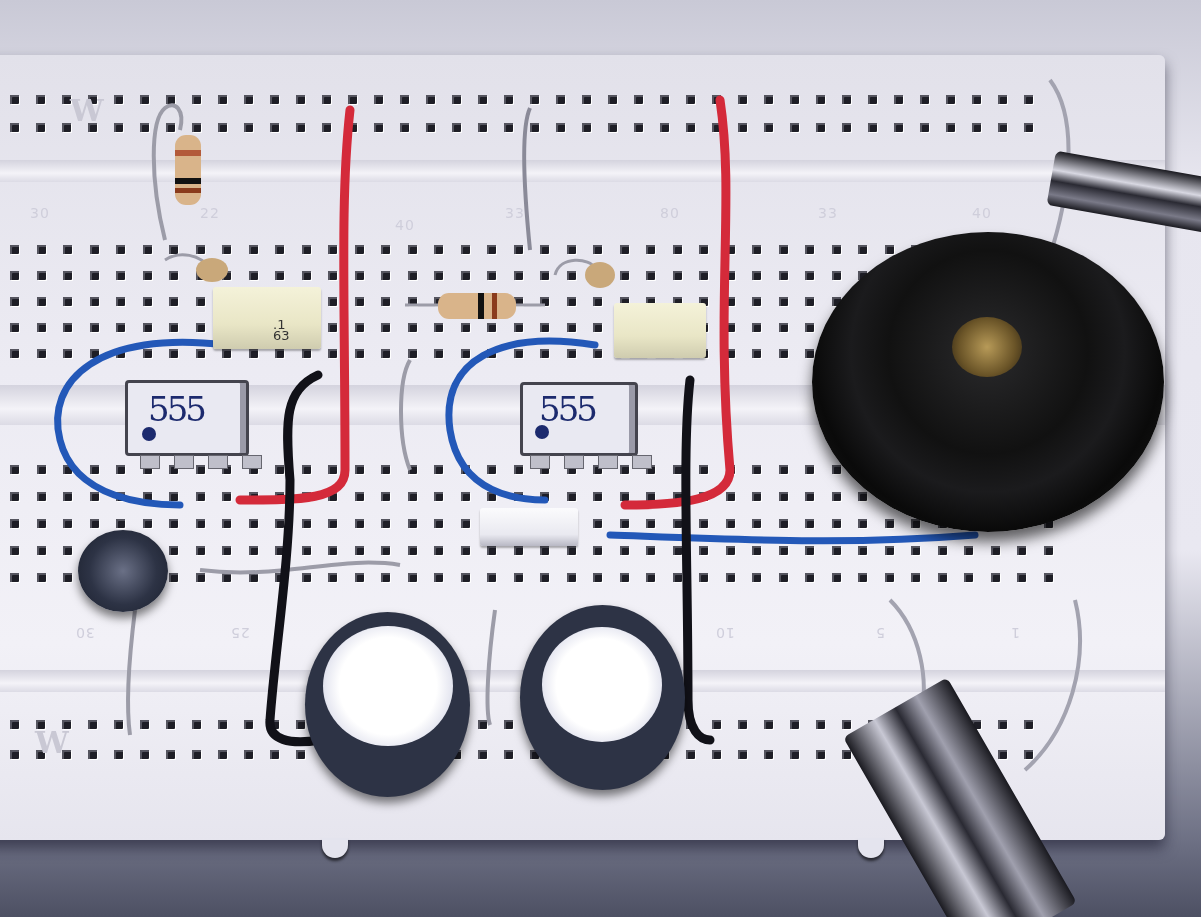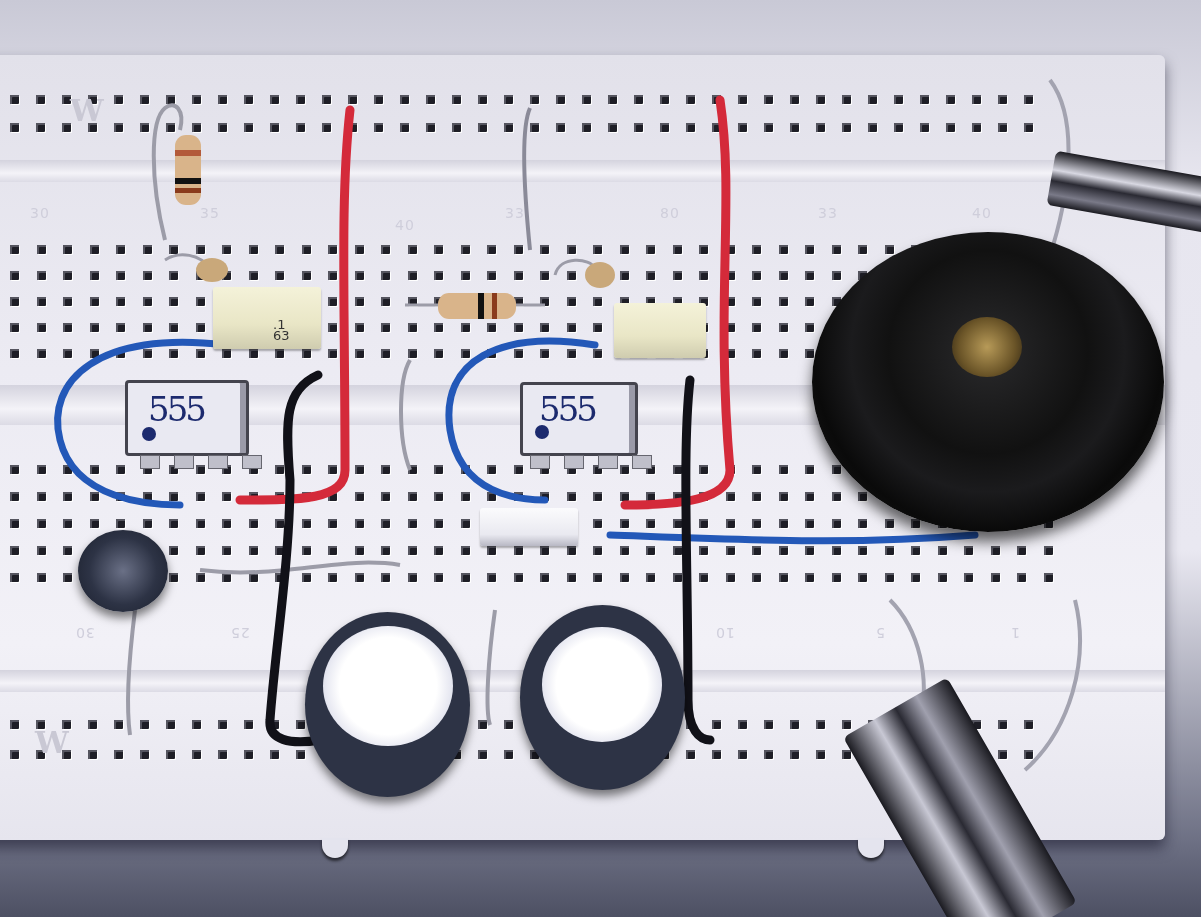--- a/index.html
+++ b/index.html
@@ -113,21 +113,21 @@
       <div class="hole"></div>
       <div class="hole"></div>
       <div class="hole"></div>
       <div class="hole"></div>
     </div>
   <span class="letter" style="left:90px;top:38px;">W</span>
 
   <div class="groove" style="top:105px;"></div>
 
   <span class="num" style="left:50px;top:150px;">30</span>
-  <span class="num" style="left:220px;top:150px;">35</span>
+  <span class="num" style="left:220px;top:150px;">22</span>
   <span class="num" style="left:375px;top:162px;margin-left:40px;">40</span>
   <span class="num" style="left:525px;top:150px;">33</span>
   <span class="num" style="left:680px;top:150px;">80</span>
   <span class="num" style="left:838px;top:150px;">33</span>
   <span class="num" style="left:992px;top:150px;">40</span>
 
   <div class="holes" style="left:30px;top:190px;grid-template-columns:repeat(40,26.5px);grid-template-rows:repeat(5,26px);">
       <div class="hole"></div>
       <div class="hole"></div>
       <div class="hole"></div>

